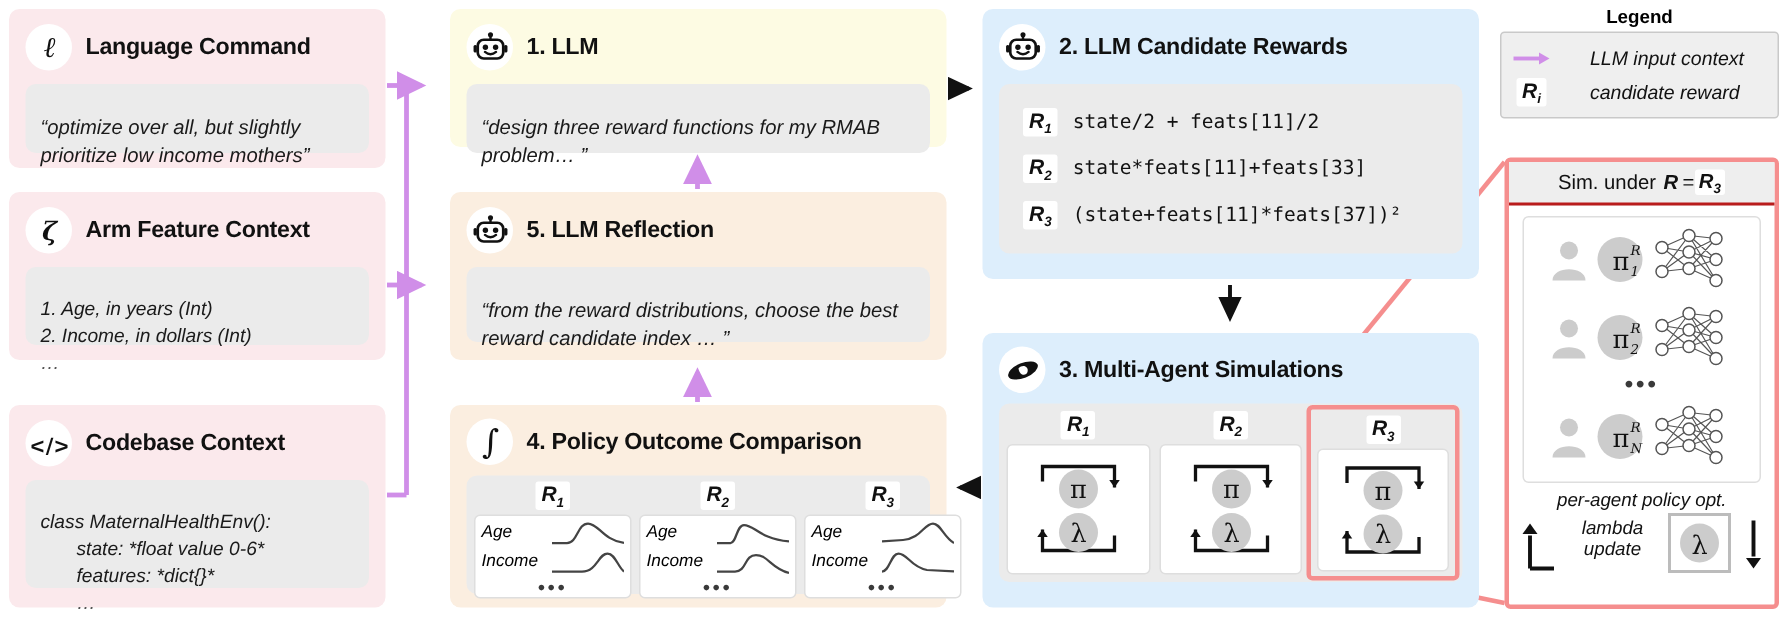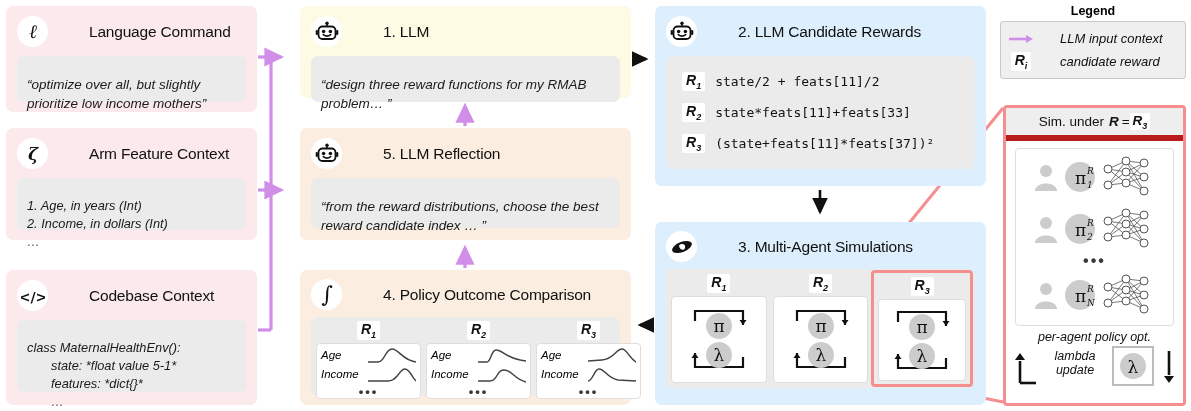--- a/index.html
+++ b/index.html
@@ -4,21 +4,21 @@
 <style>
   html,body{margin:0;padding:0;background:#ffffff;}
   body{width:1191px;height:411px;font-family:"Liberation Sans",sans-serif;position:relative;overflow:hidden;}
   #root{position:absolute;left:0;top:0;width:1191px;height:411px;}
 
   .panel{position:absolute;border-radius:7px;box-sizing:border-box;}
   .panel-title{display:flex;align-items:center;gap:9px;}
   .icon-circle{width:31px;height:31px;border-radius:50%;background:#ffffff;display:flex;
                align-items:center;justify-content:center;flex:0 0 31px;}
   .icon-circle svg{display:block;}
-  .ptitle{font-weight:normal;font-size:15.5px;color:#111111;letter-spacing:-0.2px;white-space:nowrap;margin-left:32px;}
+  .ptitle{font-weight:bold;font-size:15.5px;color:#111111;letter-spacing:-0.2px;white-space:nowrap;}
 
   .inner{background:#ebebeb;border-radius:7px;box-sizing:border-box;}
   .quote{font-style:italic;font-size:13.5px;color:#1a1a1a;line-height:1.38;margin-top:12px;}
 
   
   .pink{background:#fbe9ec;}
   #p-lang{left:6px;top:6px;width:251px;height:106px;}
   #p-arm{left:6px;top:128px;width:251px;height:112px;}
   #p-code{left:6px;top:270px;width:251px;height:135px;}
 
@@ -33,21 +33,21 @@
 
   
   #legend{position:absolute;left:1000px;top:4px;width:186px;height:86px;}
   #legend .lg-title{text-align:center;font-weight:bold;font-size:12.5px;color:#000000;margin-bottom:3px;}
   #legend .lg-box{background:#efefef;border:1px solid #c9c9c9;border-radius:3px;padding:5px 7px;}
   .lg-row{display:flex;align-items:center;gap:26px;height:23px;}
   .lg-label{font-style:italic;font-size:13px;color:#111;}
 
   #zoombox{position:absolute;left:1003px;top:105px;width:183px;height:301px;
            border:3px solid #f58e8e;border-radius:4px;background:#ffffff;box-sizing:border-box;}
-  #zoom-head{height:27px;background:#eeeeee;border-bottom:6px solid #b91c1c;
+  #zoom-head{height:27px;background:#eeeeee;border-bottom:2px solid #b91c1c;
              display:flex;align-items:center;justify-content:center;font-size:13.5px;color:#111;}
   .sim-under-R{font-style:italic;font-weight:bold;margin:0 3px 0 5px;}
   .r3chip{background:#fff;padding:0 3px;font-weight:bold;font-style:italic;border-radius:2px;}
 
   
   .rchip{display:inline-block;background:#ffffff;border-radius:2px;padding:0px 4px;
          font-weight:bold;font-style:italic;font-size:14px;color:#111;}
   .mono{font-family:"DejaVu Sans Mono",monospace;font-size:13px;color:#111;white-space:pre;}
 
   .card{background:#ffffff;border:1px solid #dedede;border-radius:4px;box-sizing:border-box;}
@@ -133,21 +133,21 @@
       <span class="icon-circle">
         <svg width="24" height="22" viewBox="0 0 24 22">
             <text x="12" y="17" font-family="DejaVu Sans,sans-serif" font-weight="bold" font-size="14" text-anchor="middle" fill="#111">&lt;/&gt;</text>
           </svg>
       </span>
       <span class="ptitle">Codebase Context</span>
     </div>
     <div class="inner" style="margin:9px 11px 0 11px;padding:7px 10px;height:72px;">
       <div class="quote" style="font-size:12.8px;line-height:1.4;">
         <div>class MaternalHealthEnv():</div>
-        <div style="padding-left:24px;">state: *float value 5-1*</div>
+        <div style="padding-left:24px;">state: *float value 0-6*</div>
         <div style="padding-left:24px;">features: *dict{}*</div>
         <div style="padding-left:24px;color:#555;letter-spacing:1px;">…</div>
       </div>
     </div>
   </div>
 
   <div class="panel" id="p-llm">
     <div class="panel-title" style="margin:10px 0 0 11px;">
       <span class="icon-circle">
         <svg width="24" height="22" viewBox="0 0 24 22">

